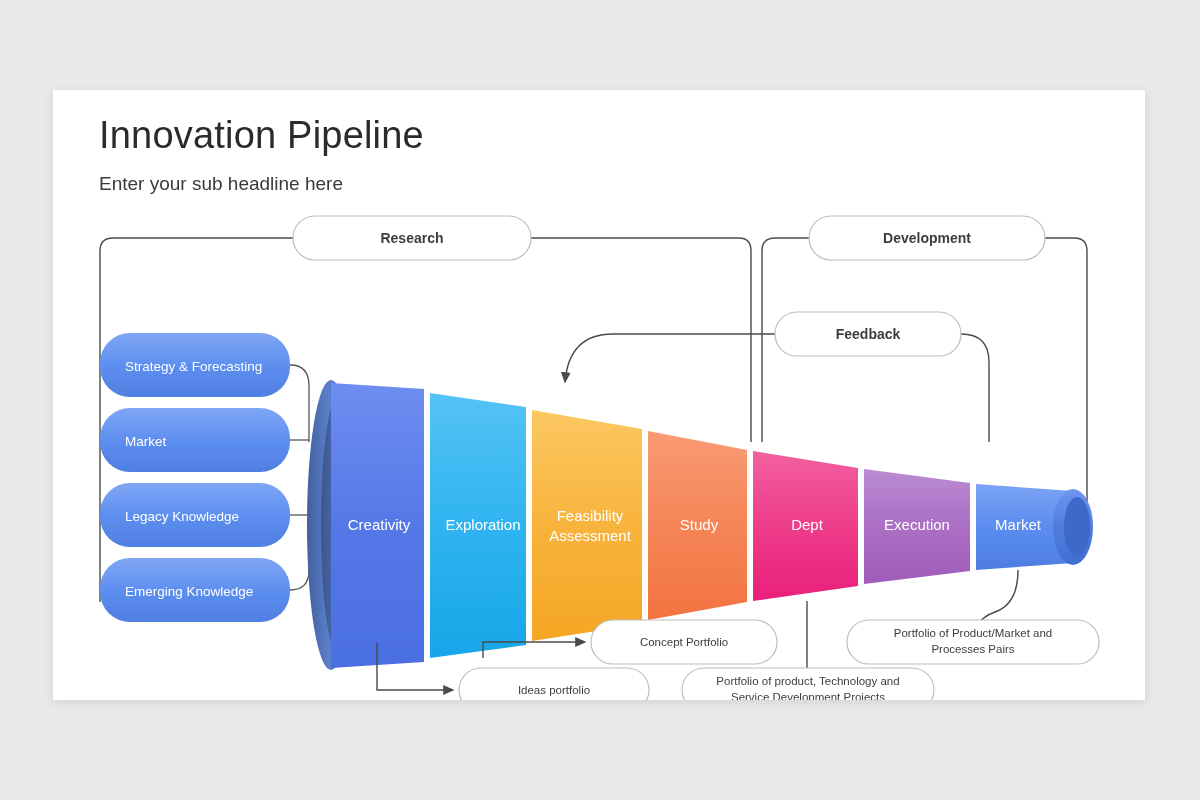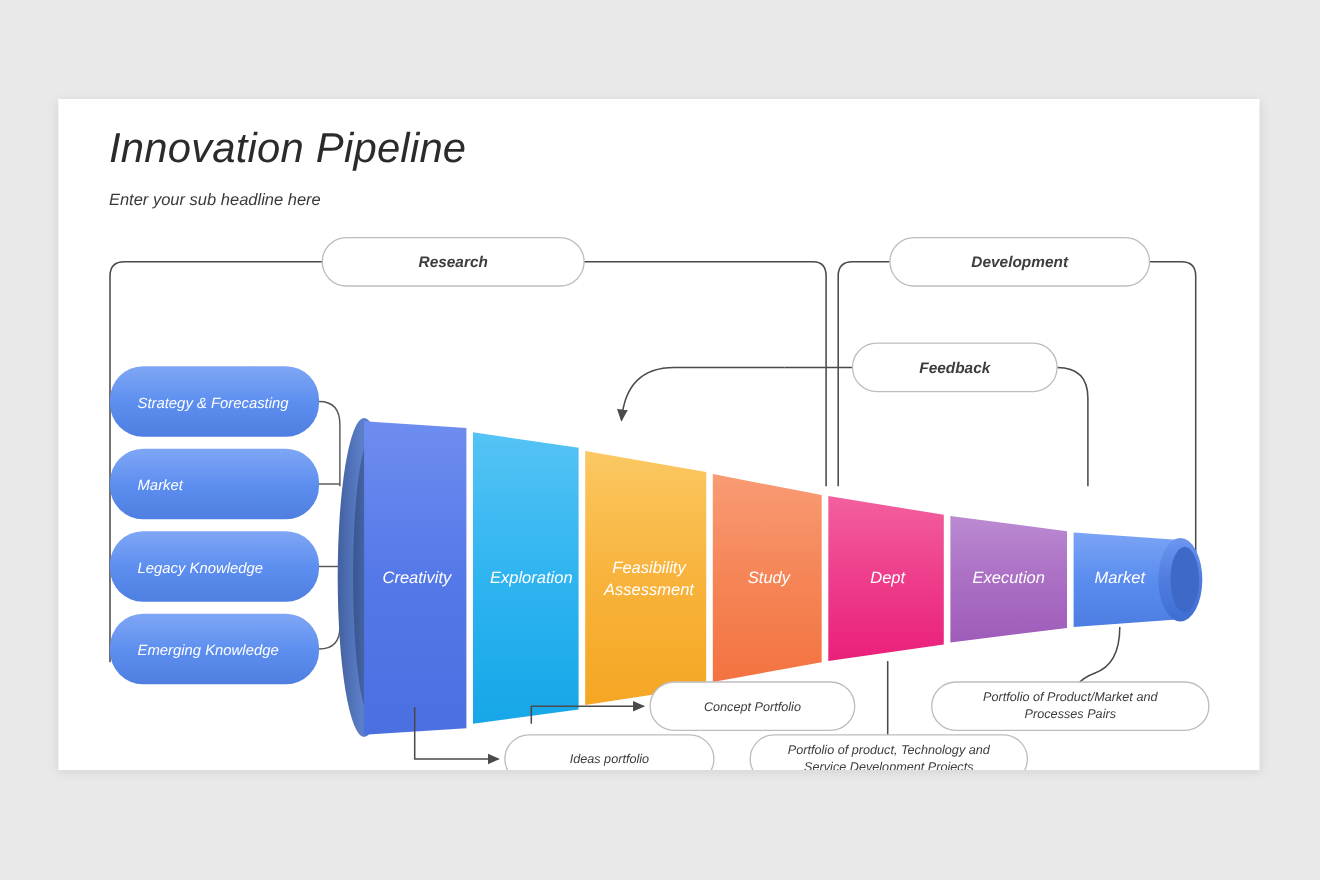--- a/index.html
+++ b/index.html
@@ -2,34 +2,34 @@
 <html><head>
 <meta charset="utf-8">
 <style>
   html,body{margin:0;padding:0;}
   body{
     width:1200px;height:800px;
     background:#e9e9e9;
     font-family:"Liberation Sans","DejaVu Sans",sans-serif;
     overflow:hidden;
   }
-  #stage{position:relative;width:1200px;height:632px;font-style:italic;}
+  #stage{position:relative;width:1200px;height:632px;}
   #slide{
     position:absolute;left:53px;top:90px;width:1092px;height:610px;
     background:#ffffff;
     box-shadow:0 2px 10px rgba(0,0,0,.10);
   }
   #title{
     position:absolute;left:46px;top:24px;
     font-size:38px;font-weight:400;color:#2b2b2b;letter-spacing:.2px;
     white-space:nowrap;
   }
   #subtitle{
     position:absolute;left:46px;top:83px;
-    font-size:15px;font-weight:400;color:#3a3a3a;
+    font-size:19px;font-weight:400;color:#3a3a3a;
     white-space:nowrap;
   }
   
   #art{position:absolute;left:0;top:0;width:1092px;height:610px;}
   .pillTxt{
     font-family:"Liberation Sans","DejaVu Sans",sans-serif;
     font-size:14px;font-weight:700;fill:#3d3d3d;
     text-anchor:middle;dominant-baseline:middle;
   }
   .calloutTxt{

